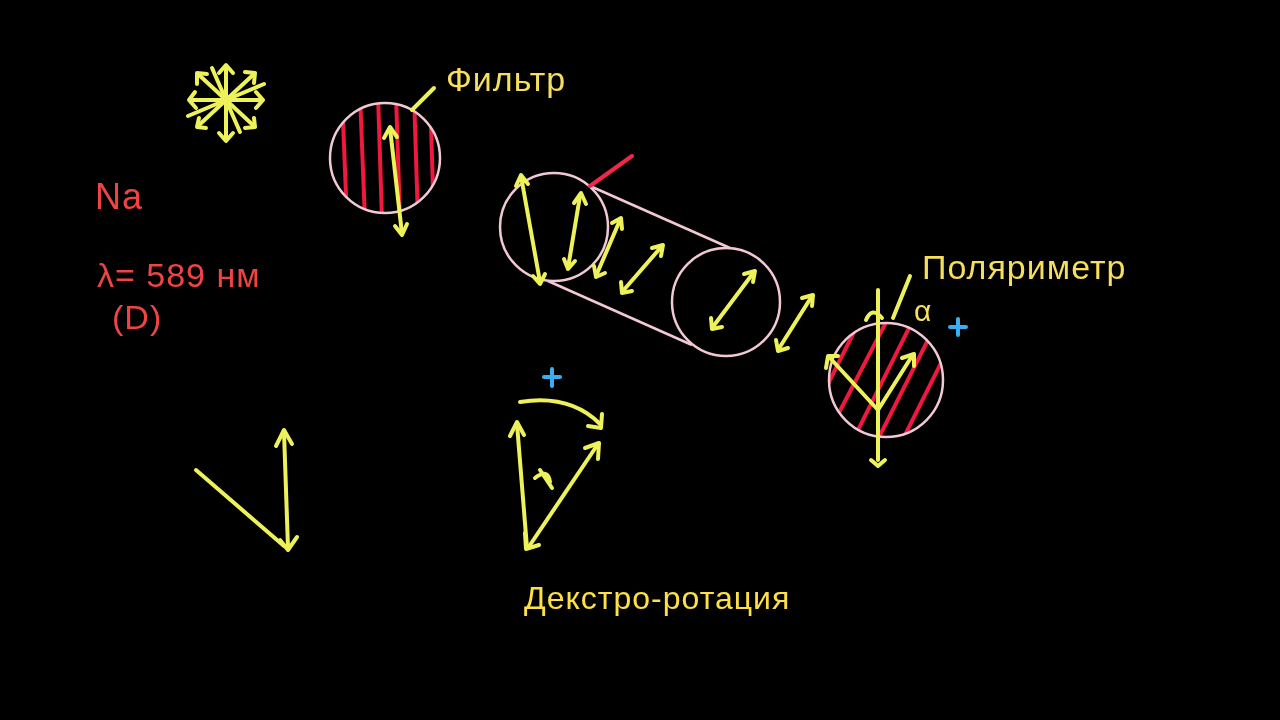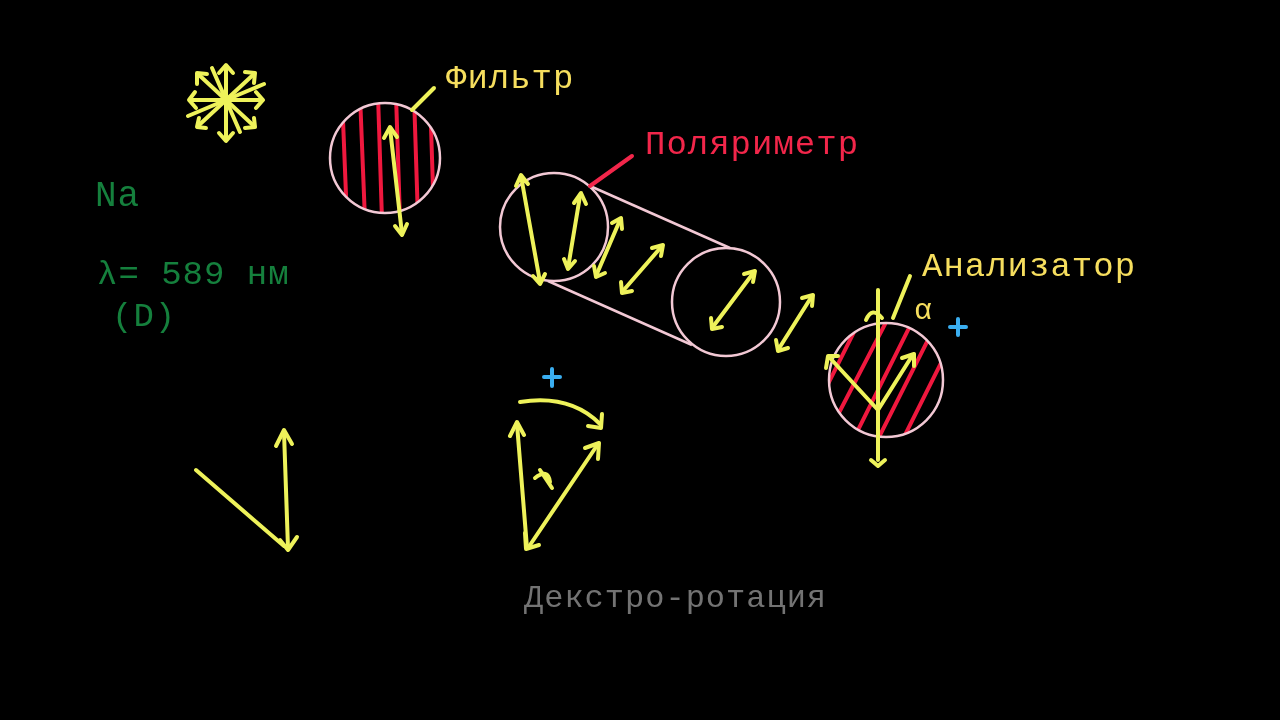--- a/index.html
+++ b/index.html
@@ -1,22 +1,22 @@
 <!DOCTYPE html>
 <html><head>
 <meta charset="utf-8">
 <style>
   html, body { margin: 0; padding: 0; background: #000; }
   body { width: 1280px; height: 720px; overflow: hidden; position: relative; font-family: "DejaVu Sans", sans-serif; }
   #canvas { position: absolute; left: 0; top: 0; width: 1280px; height: 720px; background: #000; }
-  .lbl { position: absolute; white-space: nowrap; font-family: Liberation Mono, monospace; letter-spacing: 1px; }
+  .lbl { position: absolute; white-space: nowrap; font-family: Liberation Sans, sans-serif; letter-spacing: 1px; }
   .yellow { color: #f6de5e; }
-  .lime { color: #15803d; }
+  .lime { color: #ef4444; }
   .red { color: #f2264a; }
-  .blue { color: #737373; }
+  .blue { color: #fde047; }
   svg { position: absolute; left: 0; top: 0; }
   .y { stroke: #eef25a; stroke-width: 4; fill: none; stroke-linecap: round; stroke-linejoin: round; }
   .r { stroke: #f0183e; stroke-width: 4; fill: none; stroke-linecap: round; }
   .c { stroke: #f2c8d4; stroke-width: 2.5; fill: none; }
   .b { stroke: #3aaef0; stroke-width: 4; fill: none; stroke-linecap: round; }
 </style>
 </head>
 <body>
 
 <div id="canvas">
@@ -130,22 +130,21 @@
         <polyline points="525,533 526,549 539,545"></polyline>
         <path d="M 520 402 Q 570 394 600 424"></path>
         <polyline points="588,426 601,428 602,414"></polyline>
         <path d="M 535 478 Q 548 468 550 482 M 540 470 L 552 488"></path>
       </g>
       <path d="M 544 377 L 560 377 M 552 369 L 552 386" class="b"></path>
     </g>
   </svg>
 
   <span class="lbl yellow" style="left:446px; top:60px; font-size:34px;">Фильтр</span>
-  <span class="lbl red" style="left:645px; top:126px; font-size:34px;">Поляриметр</span>
-  <span class="lbl yellow" style="left:922px; top:248px; font-size:34px;">Анализатор</span>
+  <span class="lbl yellow" style="left:922px; top:248px; font-size:34px;">Поляриметр</span>
   <span class="lbl yellow" style="left:914px; top:294px; font-size:30px;">α</span>
 
   <span class="lbl lime" style="left:95px; top:176px; font-size:36px;">Na</span>
   <span class="lbl lime" style="left:97px; top:256px; font-size:34px;">λ= 589 нм</span>
   <span class="lbl lime" style="left:112px; top:298px; font-size:34px;">(D)</span>
 
   <span class="lbl blue" style="left:524px; top:580px; font-size:32px;">Декстро-ротация</span>
 
 </div>
 

